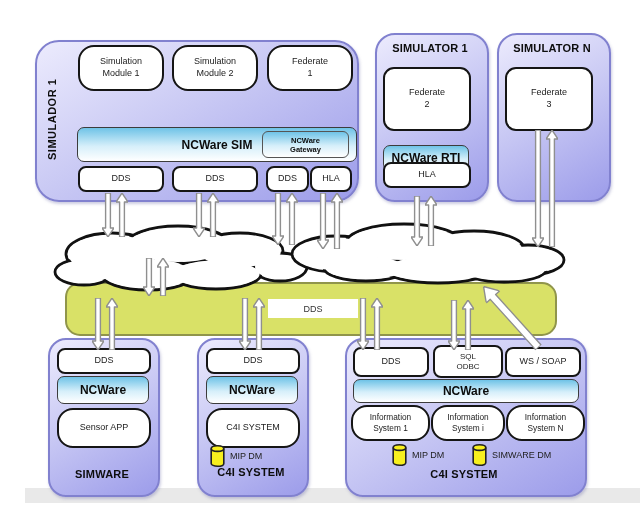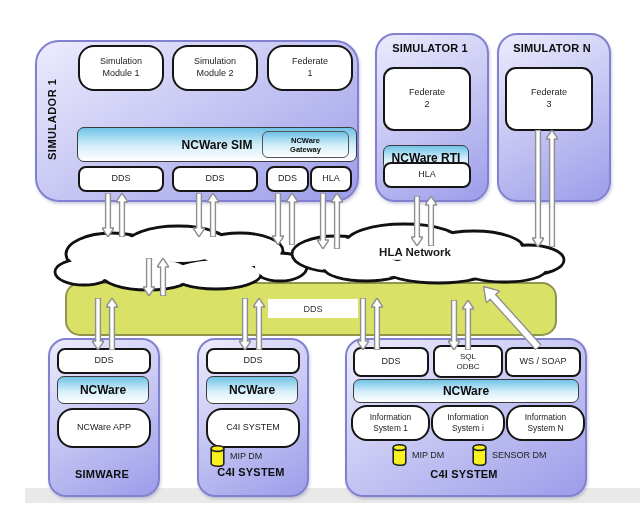--- a/index.html
+++ b/index.html
@@ -106,29 +106,28 @@
     <g fill="#fff">
       <ellipse cx="54" cy="38" rx="42" ry="16"></ellipse>
         <ellipse cx="122" cy="27" rx="56" ry="17"></ellipse>
       <ellipse cx="192" cy="33" rx="48" ry="16"></ellipse>
         <ellipse cx="246" cy="44" rx="34" ry="13"></ellipse>
       <ellipse cx="84" cy="52" rx="40" ry="11"></ellipse>
         <ellipse cx="156" cy="53" rx="52" ry="12"></ellipse>
       <ellipse cx="222" cy="54" rx="40" ry="10"></ellipse>
     </g>
   </svg>
-  <div class="cloudlabel" style="left:335px;top:246px;width:160px;">HLA Network</div>
 
   <div class="bar"></div>
   <div class="busbox">DDS</div>
 
   <div class="panel" style="left:48px;top:338px;width:108px;height:155px;border-radius:18px;"></div>
   <div class="wbox" style="left:57px;top:348px;width:90px;height:22px;border-radius:8px;">DDS</div>
   <div class="bluebar" style="left:57px;top:376px;width:90px;height:26px;">NCWare</div>
-  <div class="wbox" style="left:57px;top:408px;width:90px;height:36px;">NCWare APP</div>
+  <div class="wbox" style="left:57px;top:408px;width:90px;height:36px;">Sensor APP</div>
   <div class="hdr" style="left:48px;top:468px;width:108px;">SIMWARE</div>
 
   <div class="panel" style="left:197px;top:338px;width:108px;height:155px;border-radius:18px;"></div>
   <div class="wbox" style="left:206px;top:348px;width:90px;height:22px;border-radius:8px;">DDS</div>
   <div class="bluebar" style="left:206px;top:376px;width:90px;height:26px;">NCWare</div>
   <div class="wbox" style="left:206px;top:408px;width:90px;height:36px;">C4I SYSTEM</div>
   <svg class="cyl" style="left:210px;top:445px;" width="15" height="22" viewBox="0 0 15 22">
     <path d="M1.2,3.6 v14.8 a6.3,2.8 0 0 0 12.6,0 V3.6" fill="#f7ef1e" stroke="#222" stroke-width="1.6"></path>
     <ellipse cx="7.5" cy="3.6" rx="6.3" ry="2.8" fill="#f7ef1e" stroke="#222" stroke-width="1.6"></ellipse>
   </svg>
@@ -149,21 +148,21 @@
 System N</div>
   <svg class="cyl" style="left:392px;top:444px;" width="15" height="22" viewBox="0 0 15 22">
     <path d="M1.2,3.6 v14.8 a6.3,2.8 0 0 0 12.6,0 V3.6" fill="#f7ef1e" stroke="#222" stroke-width="1.6"></path>
     <ellipse cx="7.5" cy="3.6" rx="6.3" ry="2.8" fill="#f7ef1e" stroke="#222" stroke-width="1.6"></ellipse>
   </svg>
   <div class="dslabel" style="left:412px;top:450px;">MIP DM</div>
   <svg class="cyl" style="left:472px;top:444px;" width="15" height="22" viewBox="0 0 15 22">
     <path d="M1.2,3.6 v14.8 a6.3,2.8 0 0 0 12.6,0 V3.6" fill="#f7ef1e" stroke="#222" stroke-width="1.6"></path>
     <ellipse cx="7.5" cy="3.6" rx="6.3" ry="2.8" fill="#f7ef1e" stroke="#222" stroke-width="1.6"></ellipse>
   </svg>
-  <div class="dslabel" style="left:492px;top:450px;">SENSOR DM</div>
+  <div class="dslabel" style="left:492px;top:450px;">SIMWARE DM</div>
   <div class="hdr" style="left:345px;top:468px;width:238px;">C4I SYSTEM</div>
 
   <div class="apair" style="left:102px;top:193px;">
       <svg width="12" height="44" viewBox="0 0 12 44">
         <polygon points="3.5999999999999996,0 8.399999999999999,0 8.399999999999999,35 12,35 6,44 0,35 3.5999999999999996,35" fill="#fff" stroke="#8f8f8f" stroke-width="1.4" stroke-linejoin="round"></polygon>
       </svg>
       <svg width="12" height="44" viewBox="0 0 12 44">
         <polygon points="6,0 12,9 8.399999999999999,9 8.399999999999999,44 3.5999999999999996,44 3.5999999999999996,9 0,9" fill="#fff" stroke="#8f8f8f" stroke-width="1.4" stroke-linejoin="round"></polygon>
       </svg>
     </div>

